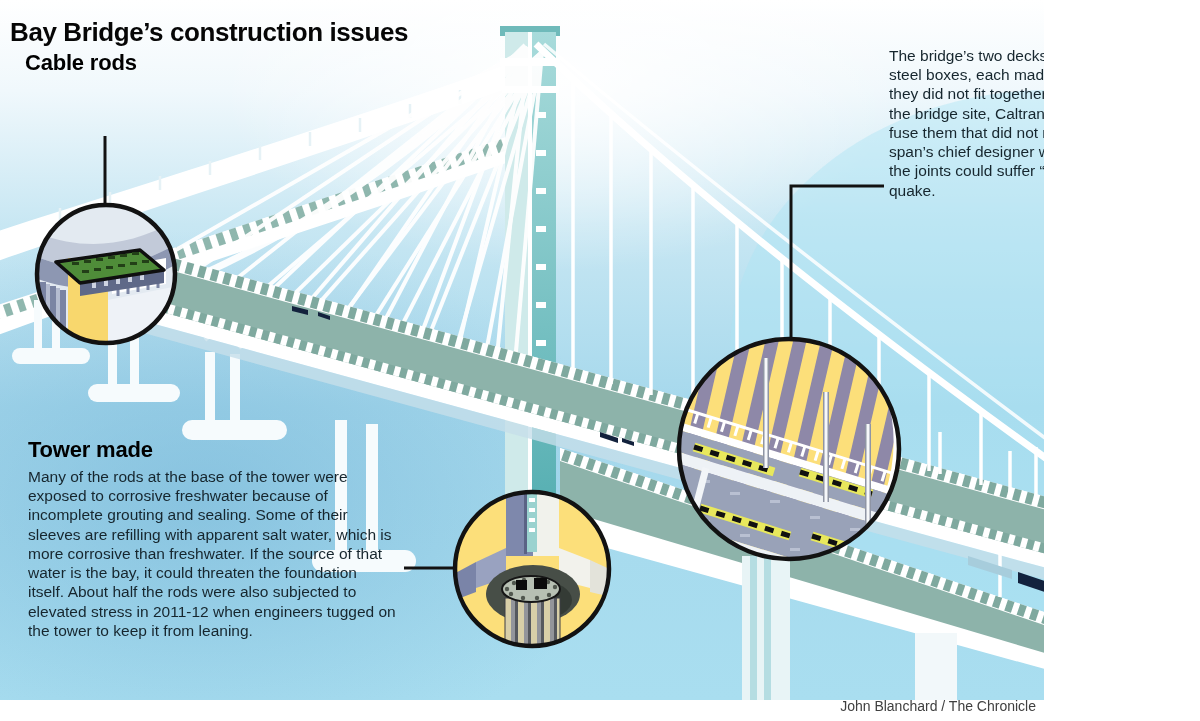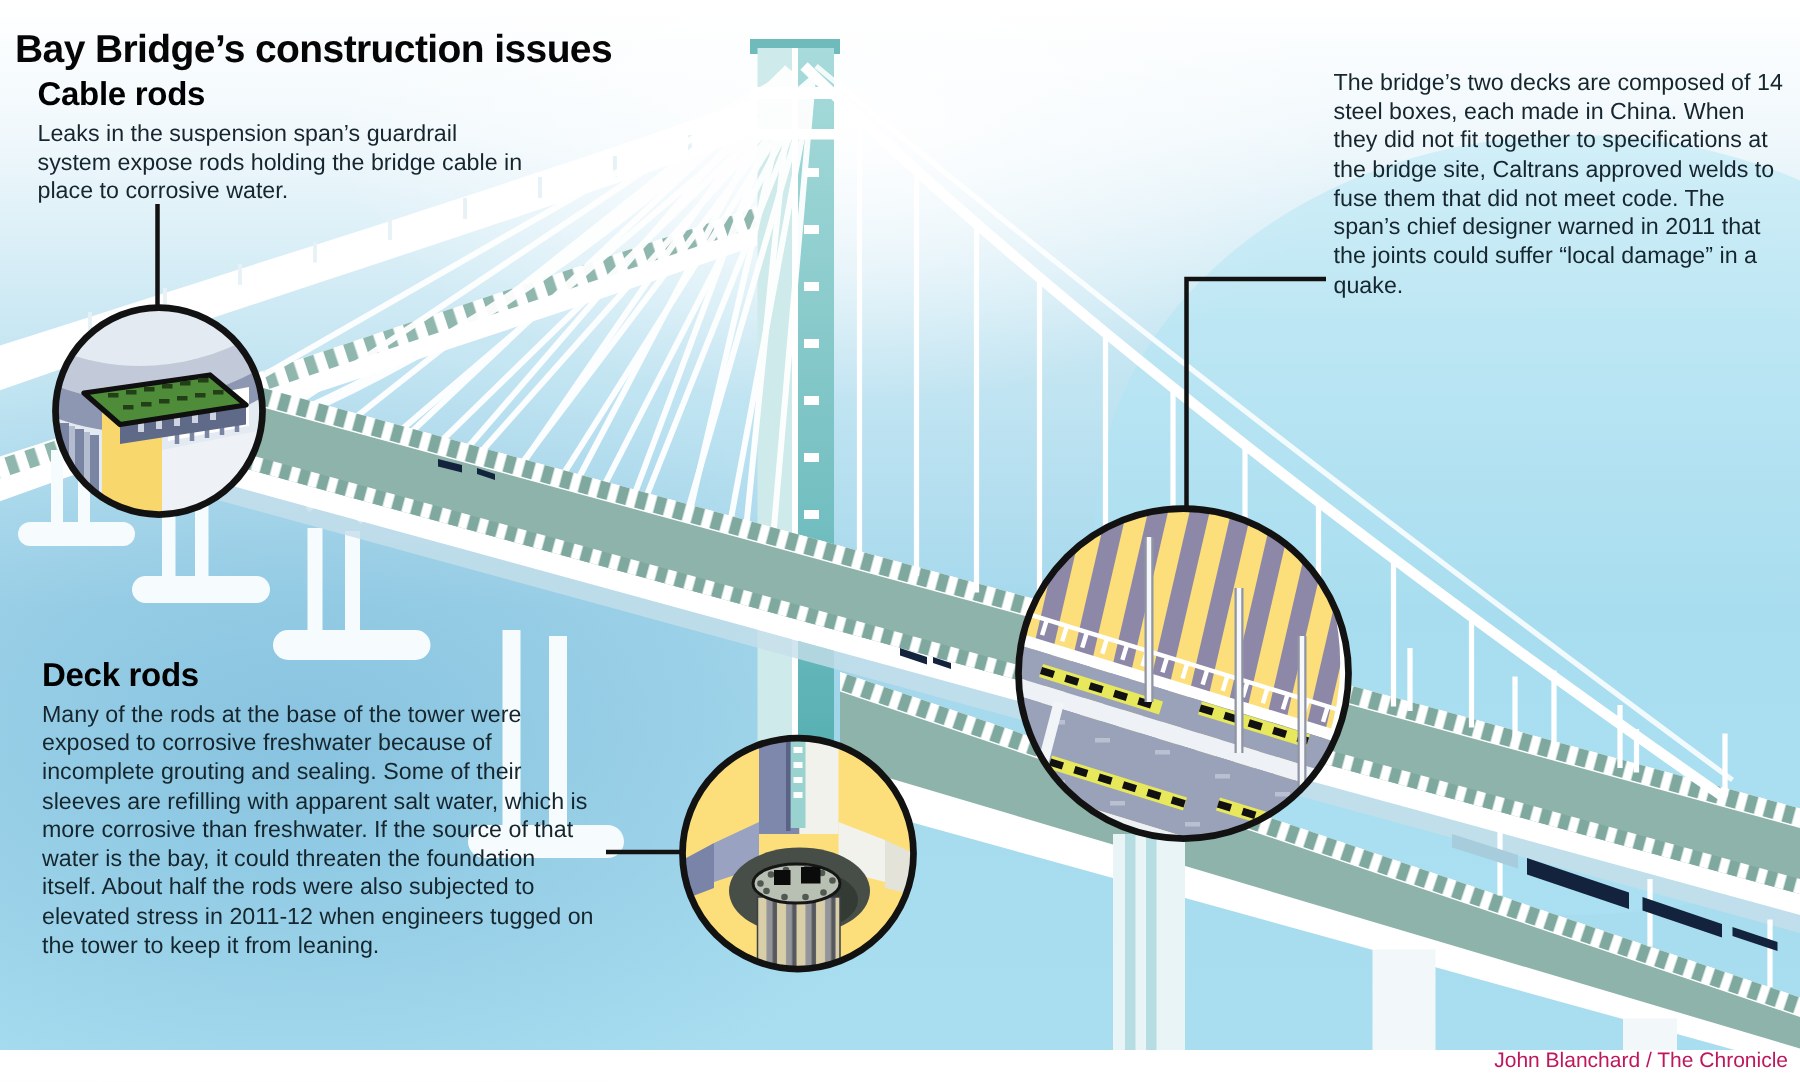--- a/index.html
+++ b/index.html
@@ -1,27 +1,27 @@
 <!DOCTYPE html>
 <html><head>
 <meta charset="utf-8">
 <style>
   html,body{margin:0;padding:0;background:#ffffff;}
-  .stage{position:relative;width:1200px;height:721px;overflow:hidden;background:#fff;
+  .stage{position:relative;width:1044px;height:721px;overflow:hidden;background:#fff;
          font-family:"Liberation Sans",sans-serif;}
   .stage svg{position:absolute;left:0;top:0;}
   .txt{position:absolute;color:#16262e;}
   .page-title{left:10px;top:0px;font-size:26px;font-weight:700;color:#060606;
               letter-spacing:-0.4px;}
   .callout h3{margin:0 0 4px 0;font-size:22px;font-weight:700;color:#000;letter-spacing:-0.2px;}
   .callout p{margin:0;font-size:15.5px;line-height:1.24;color:#16262e;}
   .co-cable{left:25px;top:50px;width:330px;}
   .co-deck{left:889px;top:46px;width:300px;}
   .co-tower{left:28px;top:437px;width:368px;}
-  .credit{right:8px;top:698px;font-size:14px;color:#be185d;}
+  .credit{right:8px;top:698px;font-size:14px;color:#404040;}
 </style>
 </head>
 <body>
 
 <div class="stage">
 
 <svg width="1200" height="721" viewBox="0 0 1200 721">
   <defs>
     <linearGradient id="skyGrad" x1="0" y1="0" x2="0" y2="1">
       <stop offset="0" stop-color="#ffffff"></stop>
@@ -370,27 +370,26 @@
     <line x1="404" y1="568" x2="455" y2="568"></line>
   </g>
 
   <rect x="0" y="700" width="1200" height="21" fill="#ffffff"></rect>
 </svg>
 
 <h1 class="txt page-title">Bay Bridge’s construction issues</h1>
 
 <div class="txt callout co-cable">
   <h3>Cable rods</h3>
-  <p>Leaks in the suspension span’s guardrail system expose rods holding the bridge cable in place to corrosive water.</p>
 </div>
 
 <div class="txt callout co-deck">
   <p>The bridge’s two decks are composed of 14 steel boxes, each made in China. When they did not fit together to specifications at the bridge site, Caltrans approved welds to fuse them that did not meet code. The span’s chief designer warned in 2011 that the joints could suffer “local damage” in a quake.</p>
 </div>
 
 <div class="txt callout co-tower">
-  <h3>Deck rods</h3>
+  <h3>Tower made</h3>
   <p>Many of the rods at the base of the tower were exposed to corrosive freshwater because of incomplete grouting and sealing. Some of their sleeves are refilling with apparent salt water, which is more corrosive than freshwater. If the source of that water is the bay, it could threaten the foundation itself. About half the rods were also subjected to elevated stress in 2011-12 when engineers tugged on the tower to keep it from leaning.</p>
 </div>
 
 <div class="txt credit">John Blanchard / The Chronicle</div>
 
 </div>
 
 </body></html>

